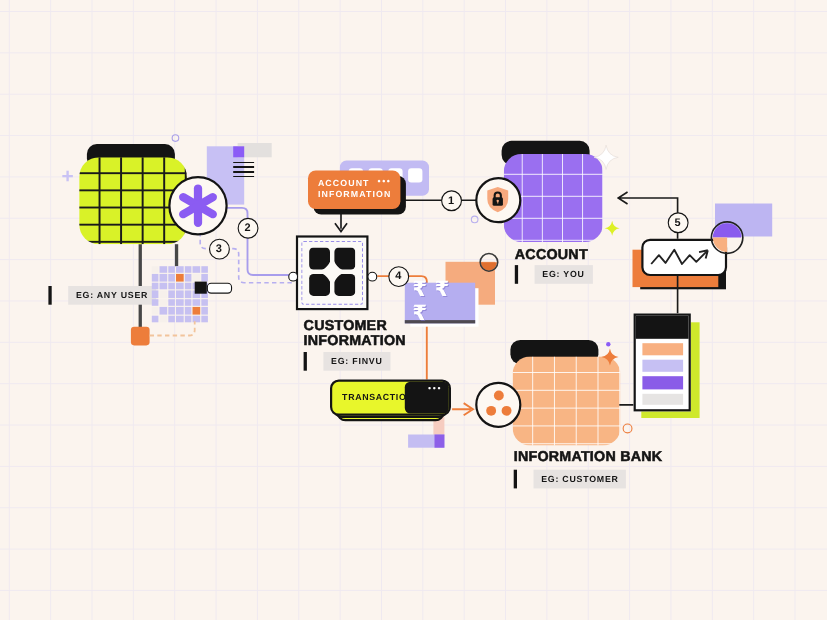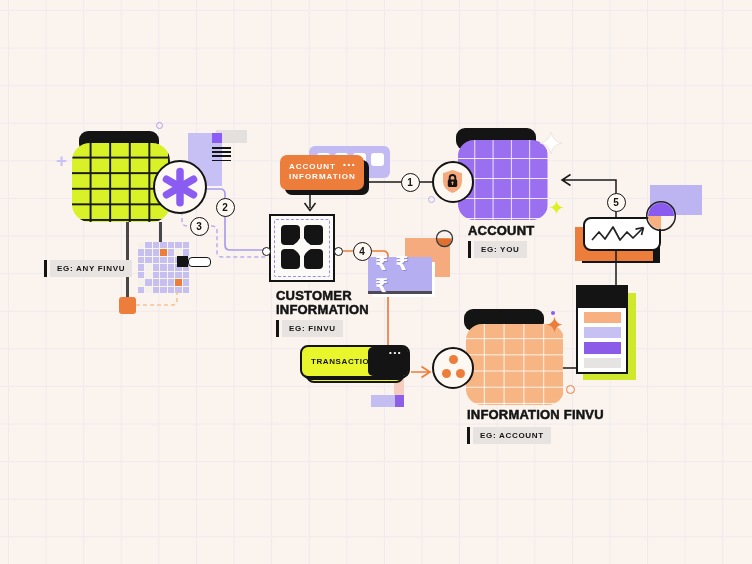--- a/index.html
+++ b/index.html
@@ -8,21 +8,21 @@
     font-family:"Liberation Sans",sans-serif;
     background-color:#FBF4EE;
     background-image:linear-gradient(#EFE9F0 1px,transparent 1px),
                      linear-gradient(90deg,#EFE9F0 1px,transparent 1px);
     background-size:37.6px 37.6px;background-position:8px 10px;
   }
   .abs{position:absolute}
   .z2{z-index:2}.z3{z-index:3}.z4{z-index:4}.z5{z-index:5}
   .heading{color:#141414;font-weight:bold;-webkit-text-stroke:0.5px #141414;
     font-size:13px;line-height:14px;letter-spacing:0.2px;white-space:nowrap}
-  .eg{display:flex;align-items:stretch;gap:3px}
+  .eg{display:flex;align-items:stretch;gap:15px}
   .eg .bar{width:3px;background:#141414}
   .eg .box{background:#E7E3E1;color:#141414;font-size:8px;font-weight:bold;
     letter-spacing:0.7px;padding:4px 7px;white-space:nowrap}
   .step{position:absolute;width:19px;height:19px;border-radius:50%;
     background:#FDF8F2;border:1.6px solid #141414;box-sizing:border-box;
     display:flex;align-items:center;justify-content:center;
     font-size:10px;font-weight:bold;color:#141414;z-index:6}
   
   .folder-green{background-color:#D9F228;border-radius:18px;
     background-image:linear-gradient(#1a1a1a 1.5px,transparent 1.5px),
@@ -70,21 +70,21 @@
       <g stroke="#8B5CF2" stroke-width="6" stroke-linecap="round">
         <line x1="0" y1="-12.5" x2="0" y2="12.5"></line>
         <line x1="-10.8" y1="-6.2" x2="10.8" y2="6.2"></line>
         <line x1="-10.8" y1="6.2" x2="10.8" y2="-6.2"></line>
       </g>
     </svg>
   </div>
 
   <div class="abs z3 eg" style="left:44px;top:260px">
     <div class="bar"></div>
-    <div class="box">EG: ANY FINVU</div>
+    <div class="box">EG: ANY USER</div>
   </div>
 
   <div class="abs z2" style="left:126px;top:222px;width:2.5px;height:76px;background:#474747"></div>
   <div class="abs z2" style="left:159px;top:222px;width:2.5px;height:20px;background:#474747"></div>
   <div class="abs z3 pxg" style="left:138px;top:242px;width:51px;height:51px">
     <i></i>
       <i></i>
       <i></i>
       <i></i>
       <i></i>
@@ -246,24 +246,24 @@
   <div class="abs z3 folder-peach" style="left:466px;top:324px;width:98px;height:81px"></div>
   <svg class="abs z5" style="left:546px;top:316px" width="17" height="17" viewBox="0 0 24 24">
     <path d="M12 1 Q13.5 10.5 23 12 Q13.5 13.5 12 23 Q10.5 13.5 1 12 Q10.5 10.5 12 1 Z" fill="#ED7D3B"></path>
   </svg>
   <div class="abs z5 ring" style="left:551px;top:311px;width:4px;height:4px;background:#8B5CF6"></div>
   <div class="abs z5 ring" style="left:432px;top:347px;width:42px;height:42px;background:#FDF8F2;border:2.2px solid #141414">
     <div class="abs ring" style="left:15px;top:6px;width:9px;height:9px;background:#ED7D3B"></div>
     <div class="abs ring" style="left:8px;top:20px;width:9px;height:9px;background:#ED7D3B"></div>
     <div class="abs ring" style="left:22px;top:20px;width:9px;height:9px;background:#ED7D3B"></div>
   </div>
-  <div class="abs z3 heading" style="left:467px;top:408px">INFORMATION FINVU</div>
+  <div class="abs z3 heading" style="left:467px;top:408px">INFORMATION BANK</div>
   <div class="abs z3 eg" style="left:467px;top:427px">
     <div class="bar"></div>
-    <div class="box">EG: ACCOUNT</div>
+    <div class="box">EG: CUSTOMER</div>
   </div>
 
   <svg class="abs z4" style="left:0;top:0" width="752" height="564" viewBox="0 0 752 564">
 
     <path d="M367 182 H433" stroke="#1a1a1a" stroke-width="1.5" fill="none"></path>
 
     <path d="M310 191 V208 M304.5 203 L310 210.5 L315.5 203" stroke="#1a1a1a" stroke-width="1.5" fill="none"></path>
 
     <path d="M196 189 H220 Q225 189 225 194 V245 Q225 250 230 250 H263" stroke="#A89DEC" stroke-width="1.7" fill="none"></path>
 

